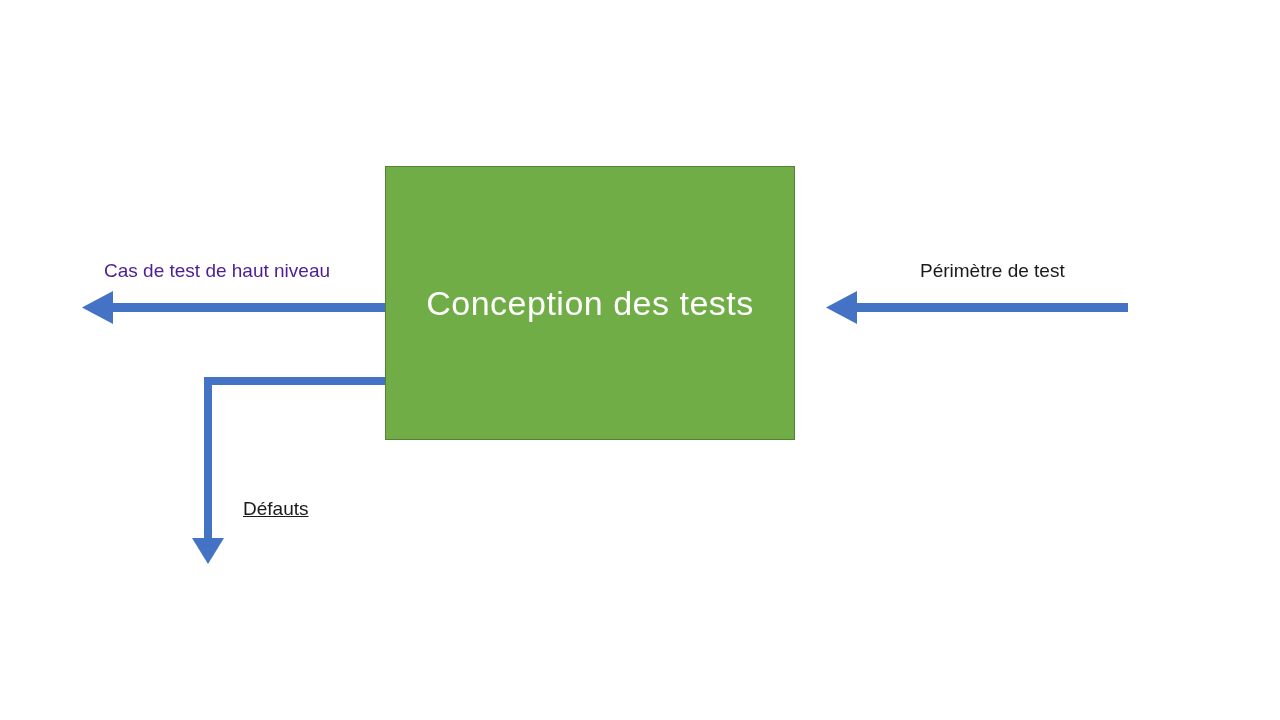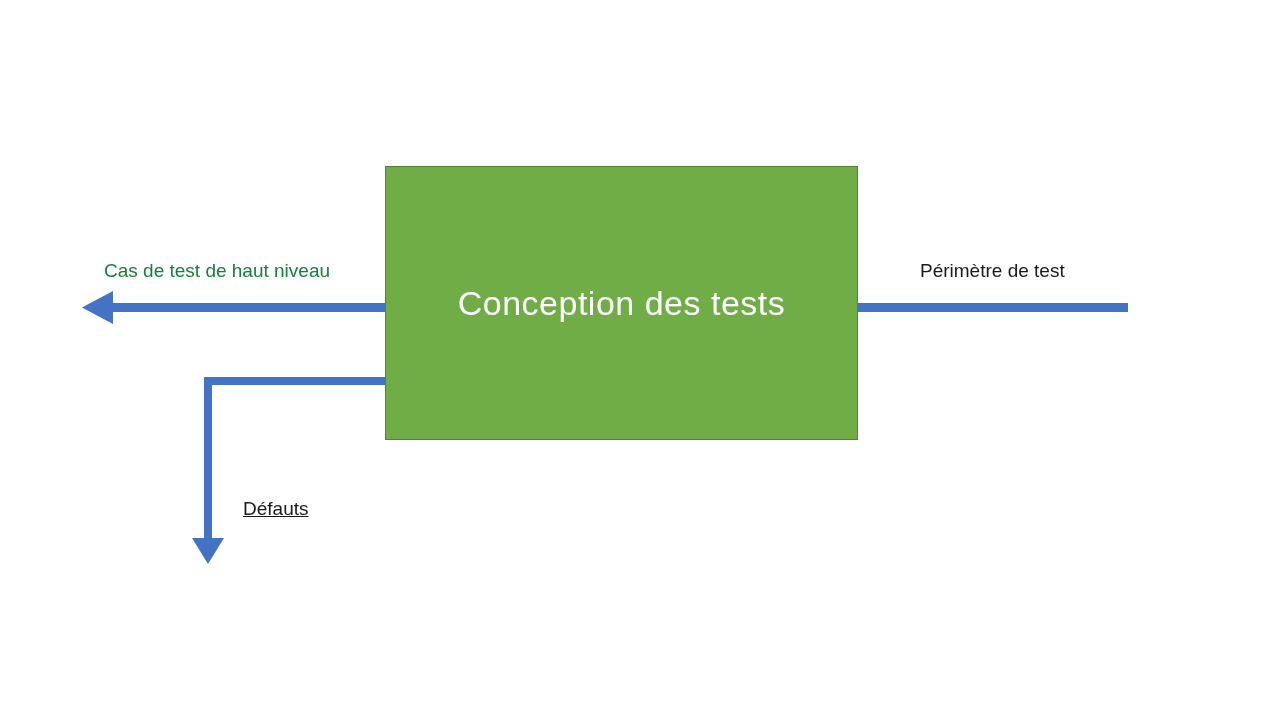--- a/index.html
+++ b/index.html
@@ -20,21 +20,21 @@
     left: 0;
     top: 0;
     width: 1280px;
     height: 720px;
     pointer-events: none;
   }
   .process-box {
     position: absolute;
     left: 385px;
     top: 166px;
-    width: 473px;
+    width: 410px;
     height: 274px;
     box-sizing: border-box;
     border: 1px solid #548235;
     background: #70AD47;
     display: flex;
     align-items: center;
     justify-content: center;
   }
   .process-box .box-label {
     font-size: 34px;
@@ -75,19 +75,19 @@
       <rect x="204" y="377" width="181" height="8" fill="#4472C4"></rect>
       <rect x="204" y="377" width="8" height="163" fill="#4472C4"></rect>
       <polygon points="208,564 192,538 224,538" fill="#4472C4"></polygon>
     </g>
   </svg>
 
   <div class="process-box" style="background-color: rgb(112, 173, 71); border-color: rgb(84, 130, 53);">
     <span class="box-label" style="color: rgb(255, 255, 255);">Conception des tests</span>
   </div>
 
-  <div class="flow-label label-high-level" style="color: #15803d;">Cas de test de haut niveau</div>
+  <div class="flow-label label-high-level" style="color: #4c1d95;">Cas de test de haut niveau</div>
 
   <div class="flow-label label-scope" style="color: rgb(26, 26, 26);">Périmètre de test</div>
 
   <div class="flow-label label-defects" style="color: rgb(26, 26, 26); text-decoration: underline;">Défauts</div>
 
 </div>
 
 </body></html>

